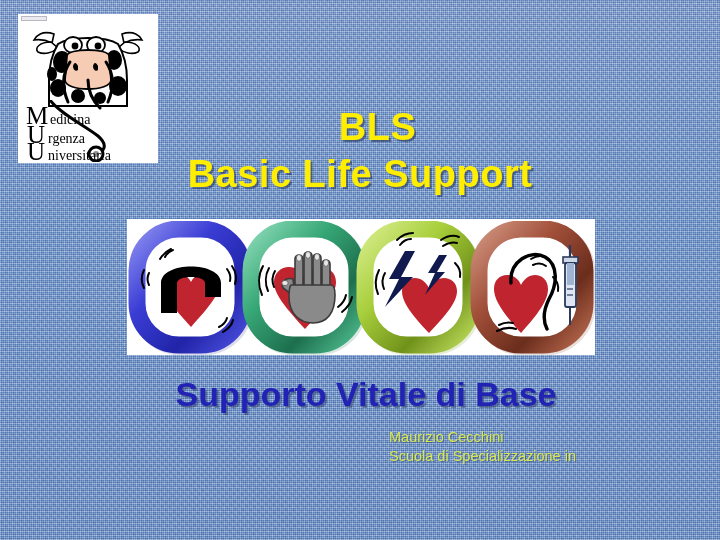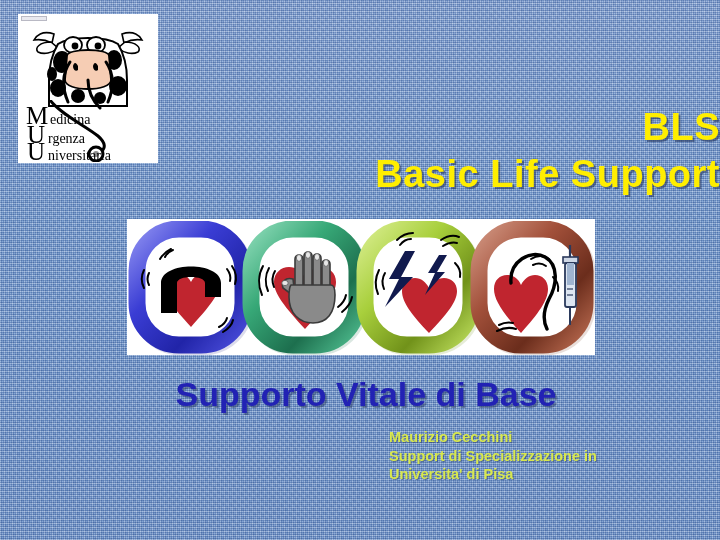--- a/index.html
+++ b/index.html
@@ -69,21 +69,21 @@
     left: 6px;
     top: 86px;
     width: 132px;
     height: 62px;
   }
 
   
   .title-line {
     position: absolute;
     width: 100%;
-    text-align: right;
+    text-align: center;
     font-weight: bold;
     color: #ffee00;
     text-shadow: 2px 2px 0 rgba(35,50,90,0.55);
     letter-spacing: 0.5px;
     white-space: nowrap;
   }
   #title-bls {
     top: 108px;
     font-size: 38px;
     line-height: 38px;
@@ -114,21 +114,21 @@
   }
 
   
   #author-block {
     position: absolute;
     left: 389px;
     top: 428px;
     width: 320px;
     font-size: 14.5px;
     line-height: 18.5px;
-    font-weight: bold;
+    font-weight: normal;
     color: #d8e84e;
     text-shadow: 1px 1px 0 rgba(40,55,95,0.45);
   }
   #author-block div { white-space: nowrap; }
 
   
   #picture-band {
     position: absolute;
     left: 127px;
     top: 219px;
@@ -352,17 +352,16 @@
           <path d="M28 110 C34 107 41 106 47 108"></path>
         </g>
       </svg>
     </div>
   </div>
 
   <div id="subtitle">Supporto Vitale di Base</div>
 
   <div id="author-block">
     <div>Maurizio Cecchini</div>
-    <div>Support di Specializzazione  in</div>
-    <div>Universita' di Pisa</div>
+    <div>Scuola di Specializzazione  in</div>
   </div>
 
 </div>
 
 </body></html>

